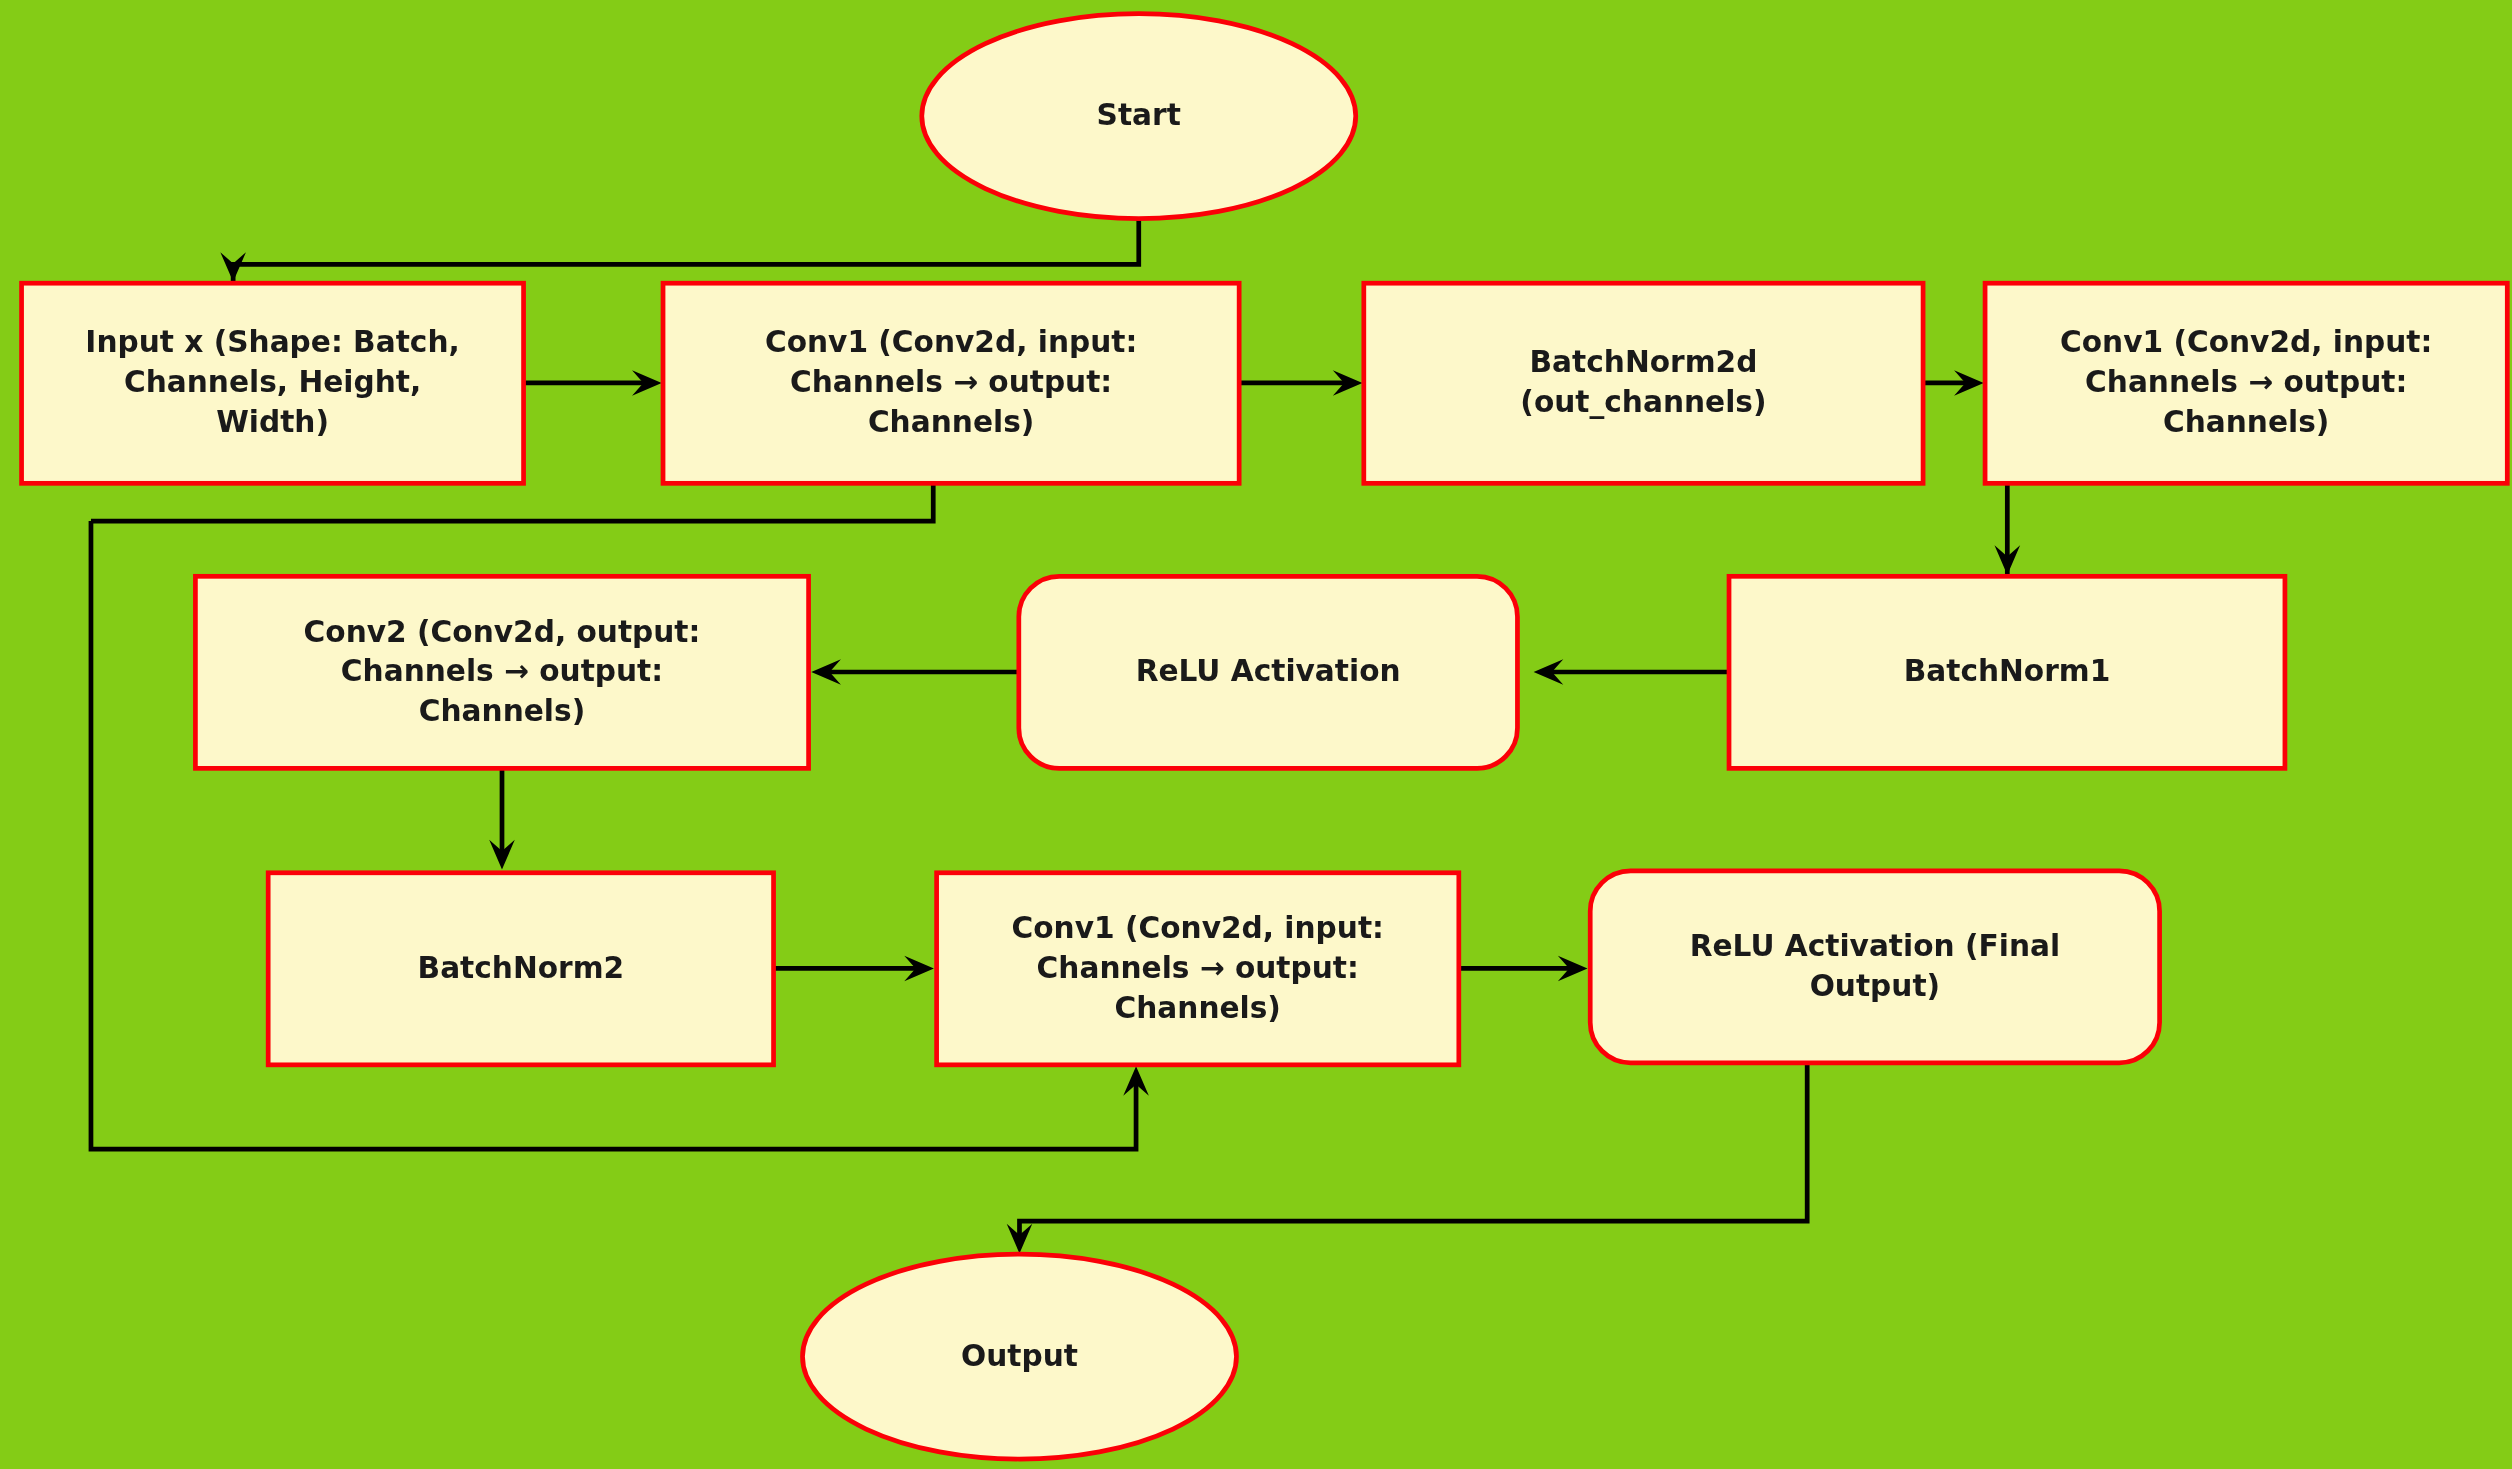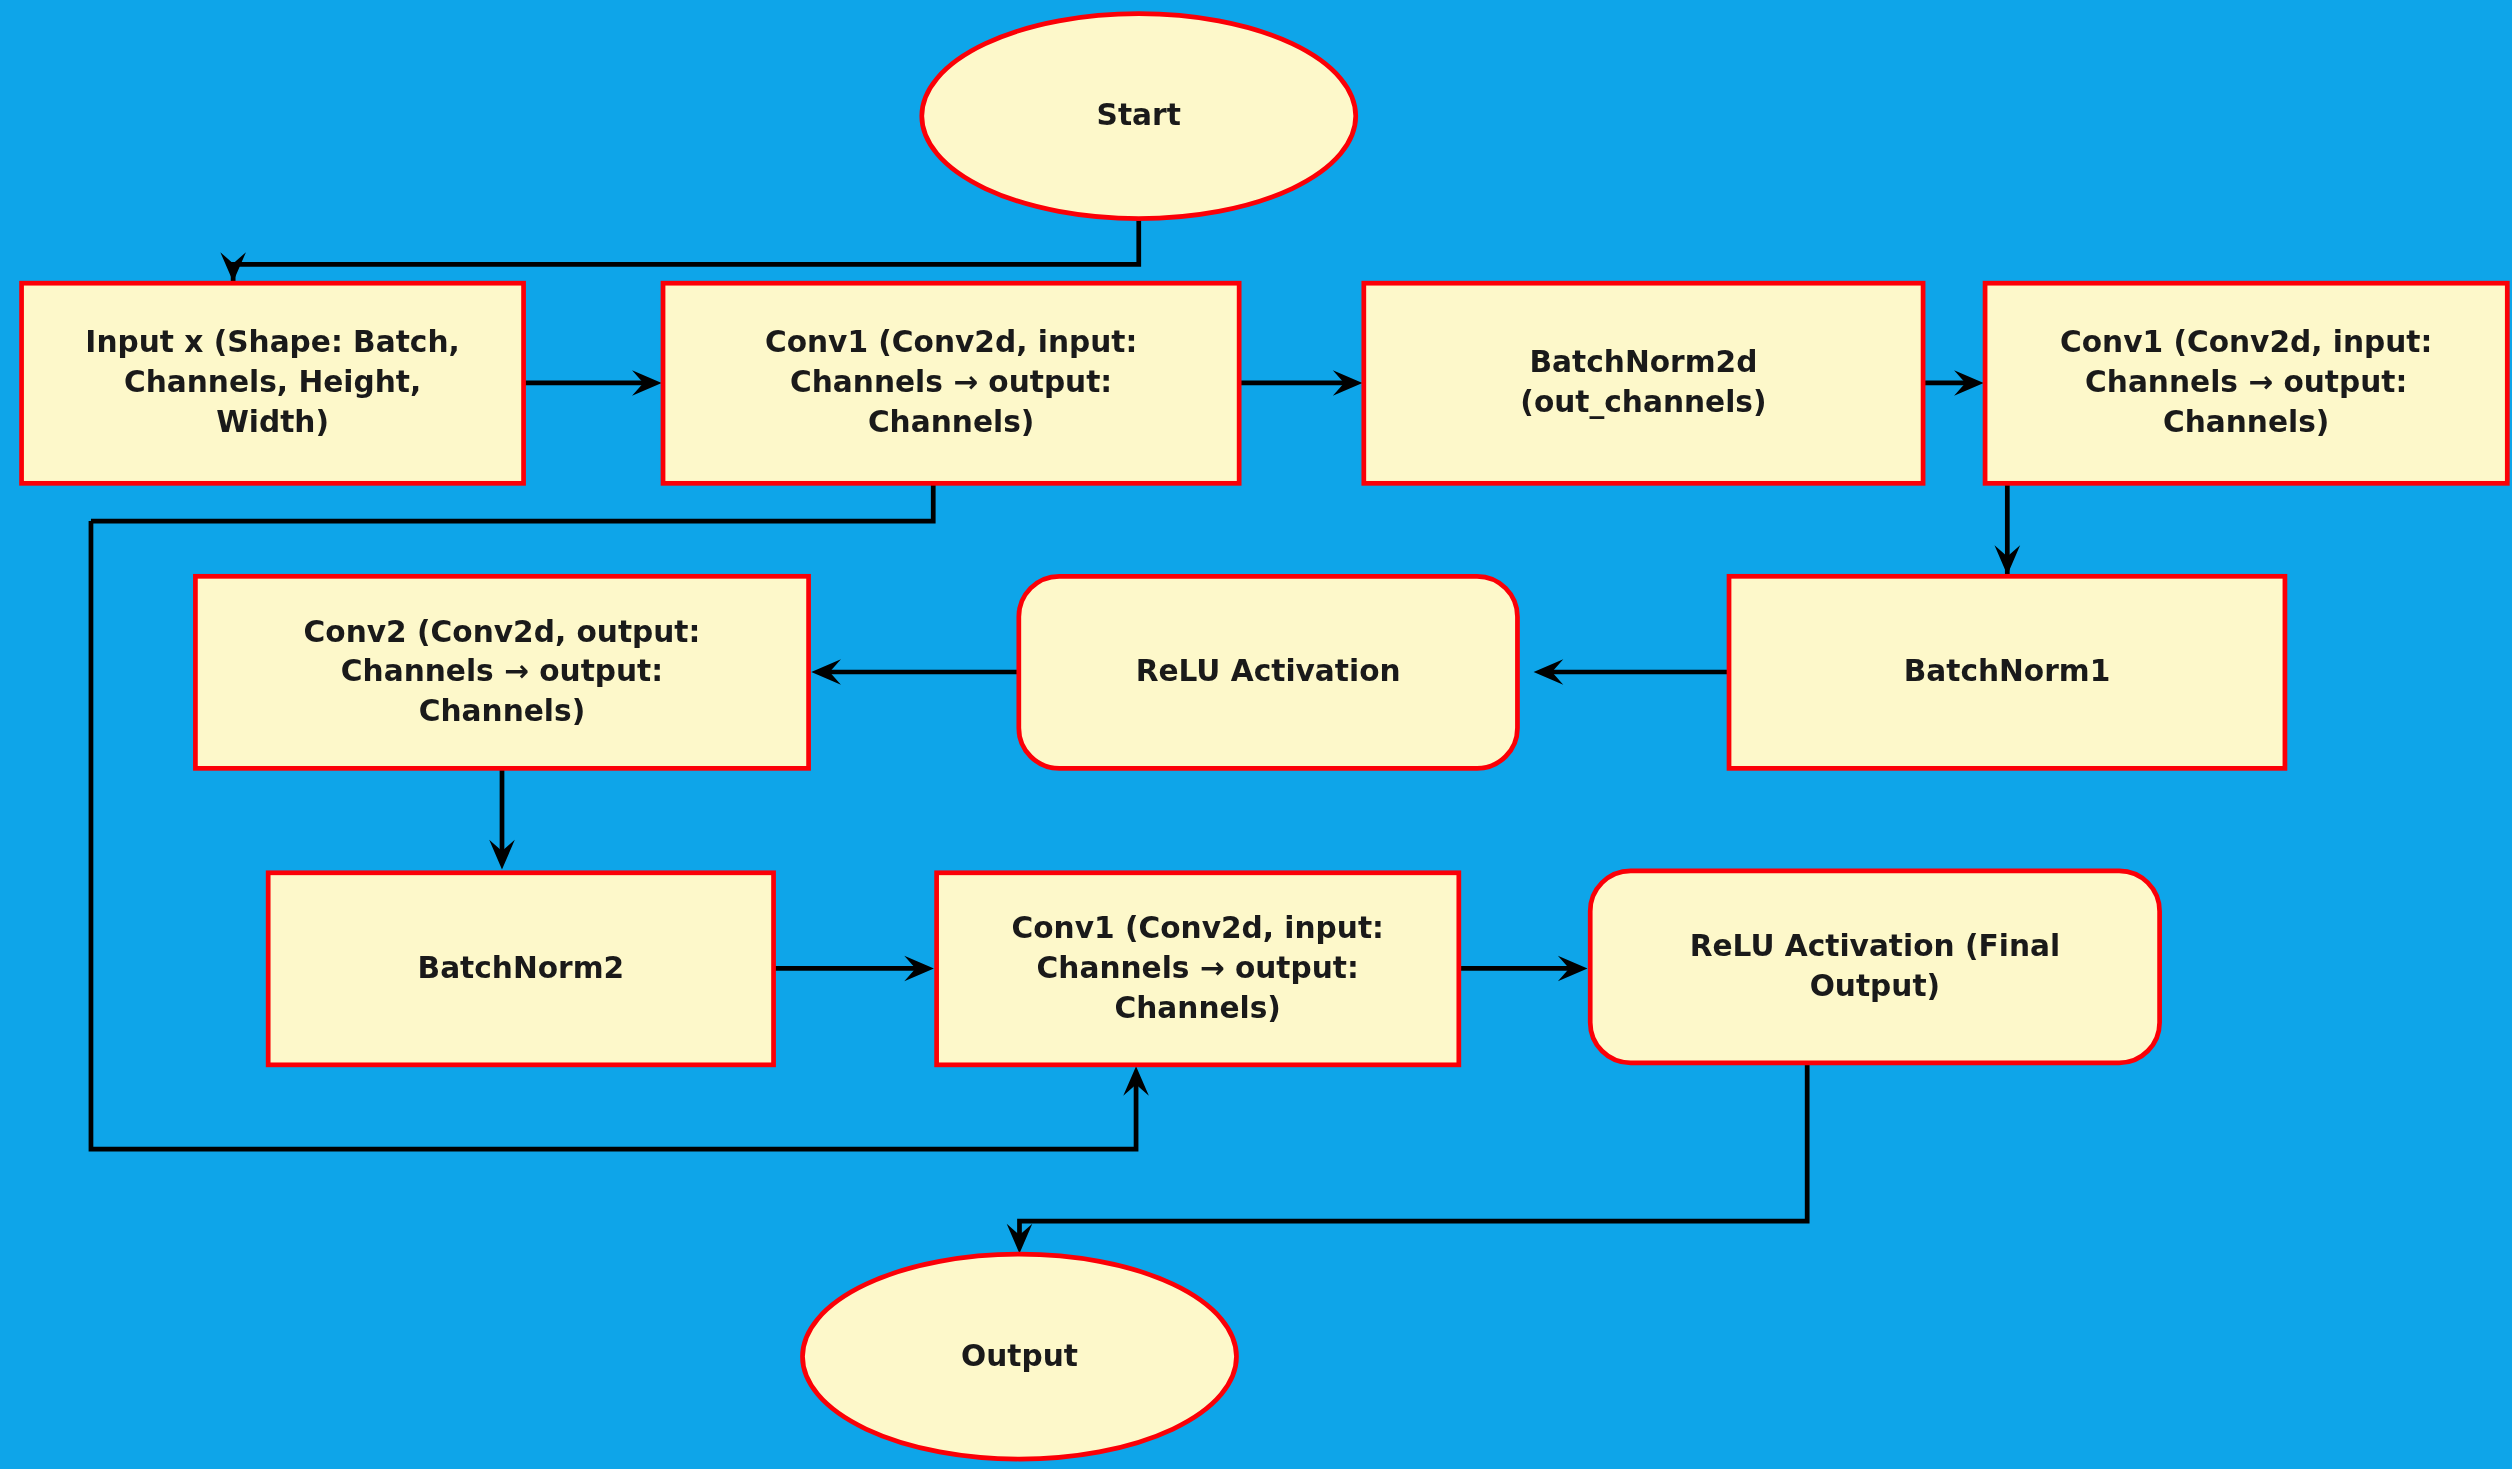--- a/index.html
+++ b/index.html
@@ -10,21 +10,21 @@
   body {
     width: 2512px;
     height: 1470px;
     font-family: "DejaVu Sans", sans-serif;
     overflow: hidden;
   }
   #flowchart-root {
     position: relative;
     width: 2512px;
     height: 1470px;
-    background: #0ea5e9;
+    background: #84cc16;
   }
   svg.diagram {
     display: block;
     width: 2512px;
     height: 1470px;
   }
   .node-shape {
     fill: #fdf8ca;
     stroke: #fb0007;
     stroke-width: 7;

